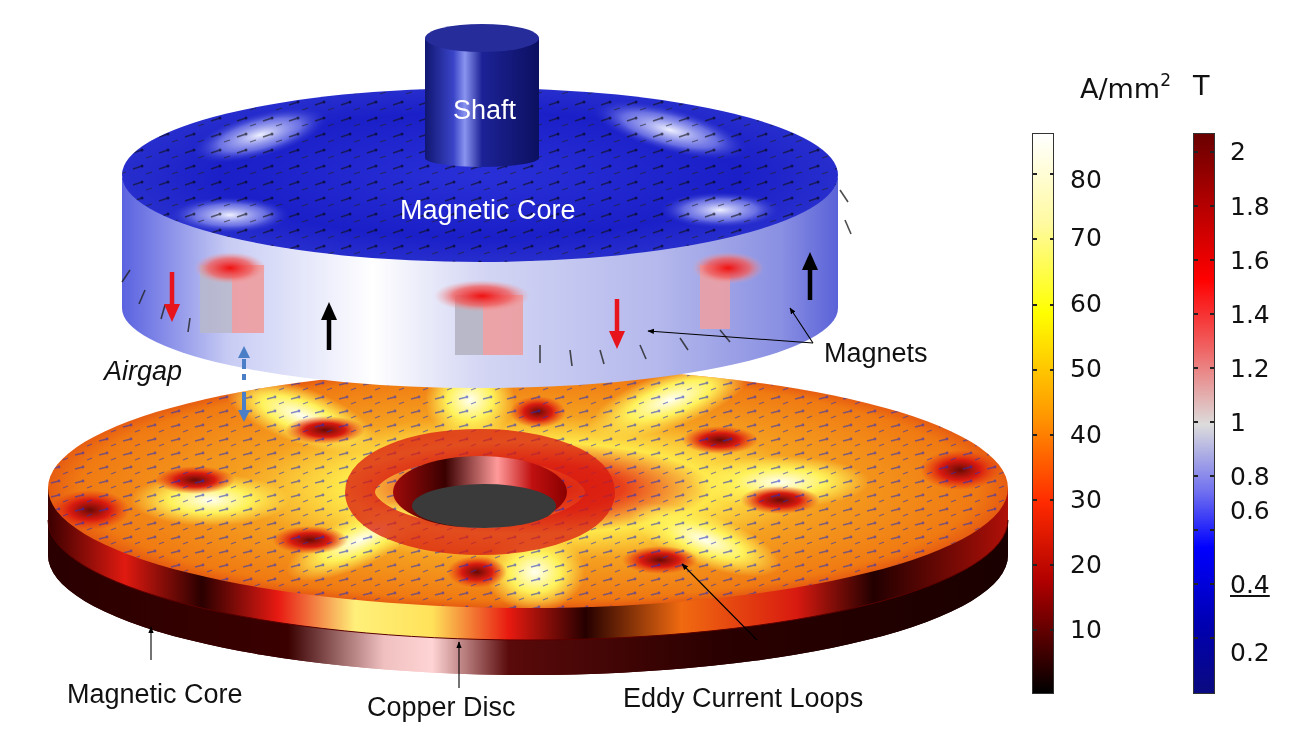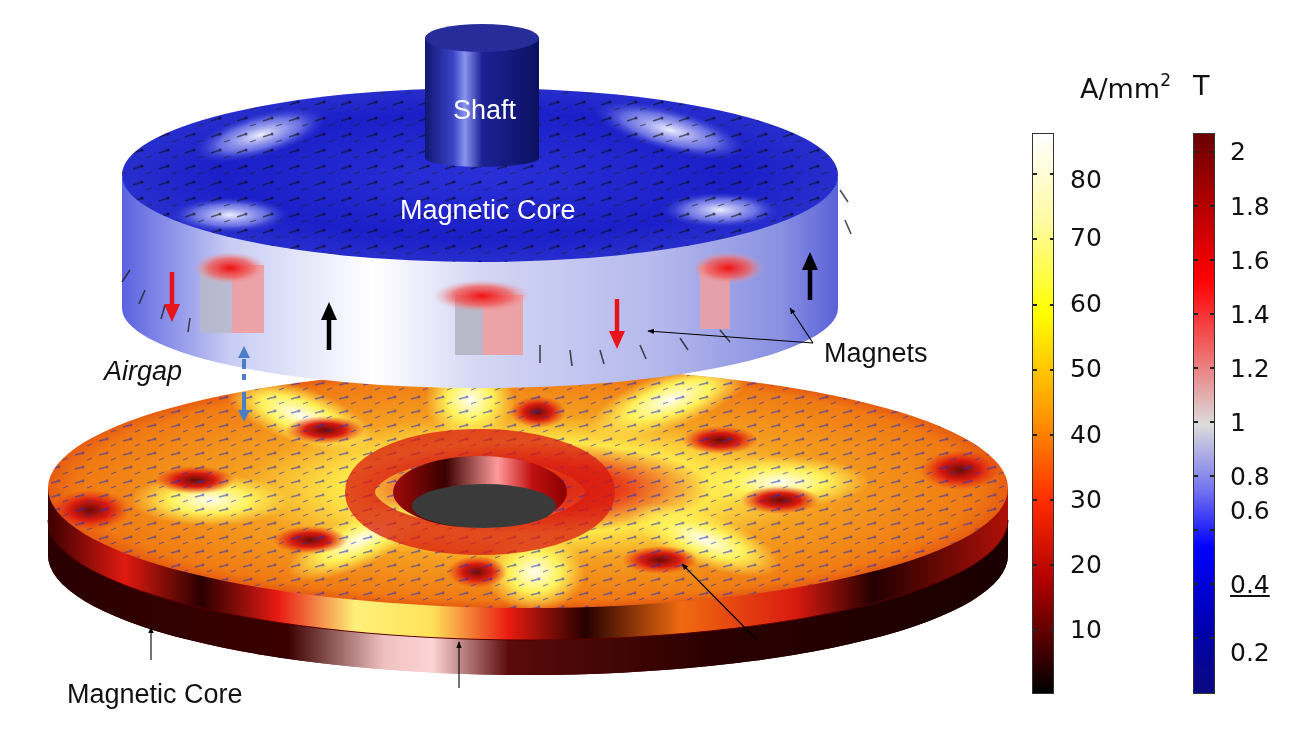--- a/index.html
+++ b/index.html
@@ -253,20 +253,22 @@
     <path d="M459,688 L459,642" marker-end="url(#ah)"></path>
     <path d="M757,640 L682,564" marker-end="url(#ah)"></path>
   </g>
 </svg>
 
 <div class="lbl white" style="left:453px;top:95px;">Shaft</div>
 <div class="lbl white" style="left:400px;top:195px;">Magnetic Core</div>
 <div class="lbl" style="left:104px;top:356px;font-style:italic;">Airgap</div>
 <div class="lbl" style="left:824px;top:338px;">Magnets</div>
 <div class="lbl" style="left:67px;top:679px;">Magnetic Core</div>
+<div class="lbl" style="left:367px;top:692px;">Copper Disc</div>
+<div class="lbl" style="left:623px;top:683px;">Eddy Current Loops</div>
 
 <div>
   <div class="cb-title" style="left:1032px;top:70px;margin-left:48px;"><span>A/mm</span><sup>2</sup></div>
   <div class="cbar" style="left:1032px;top:133px;height:561px;background:linear-gradient(to bottom,#ffffff 0%,#fffaa0 16%,#ffff00 32%,#ff9a00 50%,#ff2a00 66%,#b00000 80%,#000000 100%);"></div>
   <div class="tick" style="left:1070px;top:167px;">80</div>
   <div class="tick" style="left:1070px;top:225px;">70</div>
   <div class="tick" style="left:1070px;top:291px;">60</div>
   <div class="tick" style="left:1070px;top:356px;">50</div>
   <div class="tick" style="left:1070px;top:422px;">40</div>
   <div class="tick" style="left:1070px;top:487px;">30</div>

